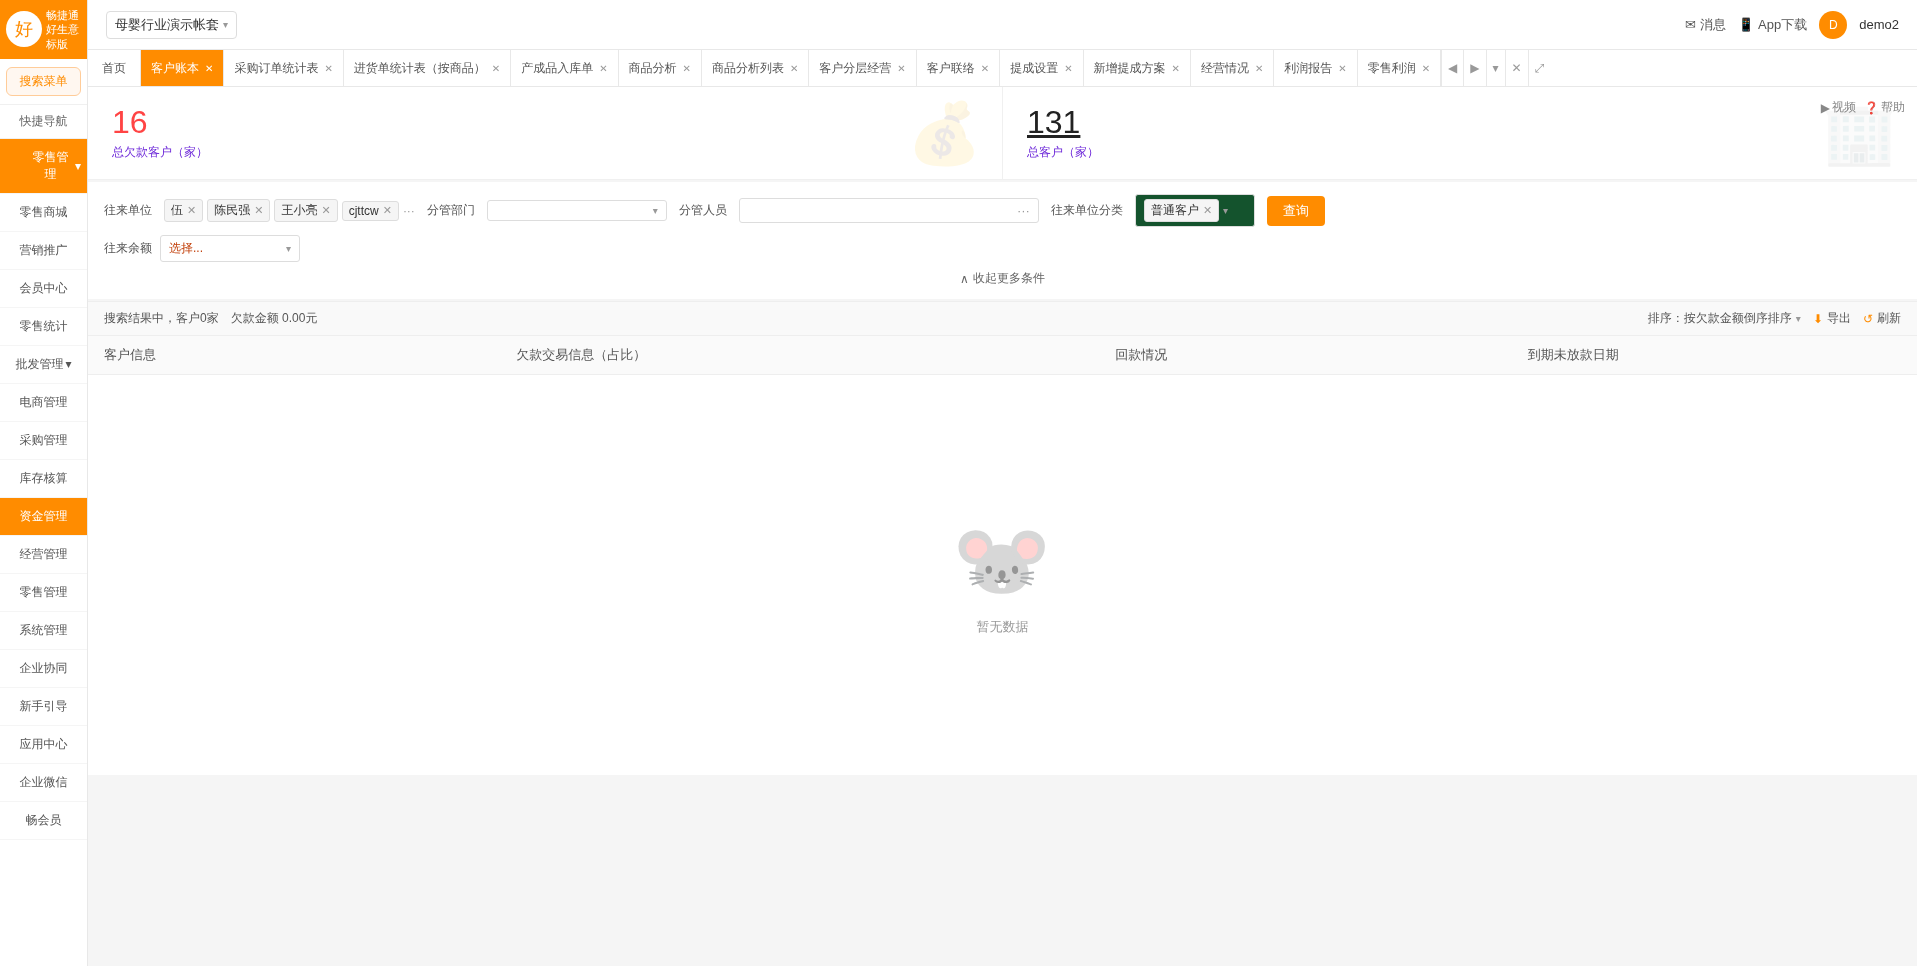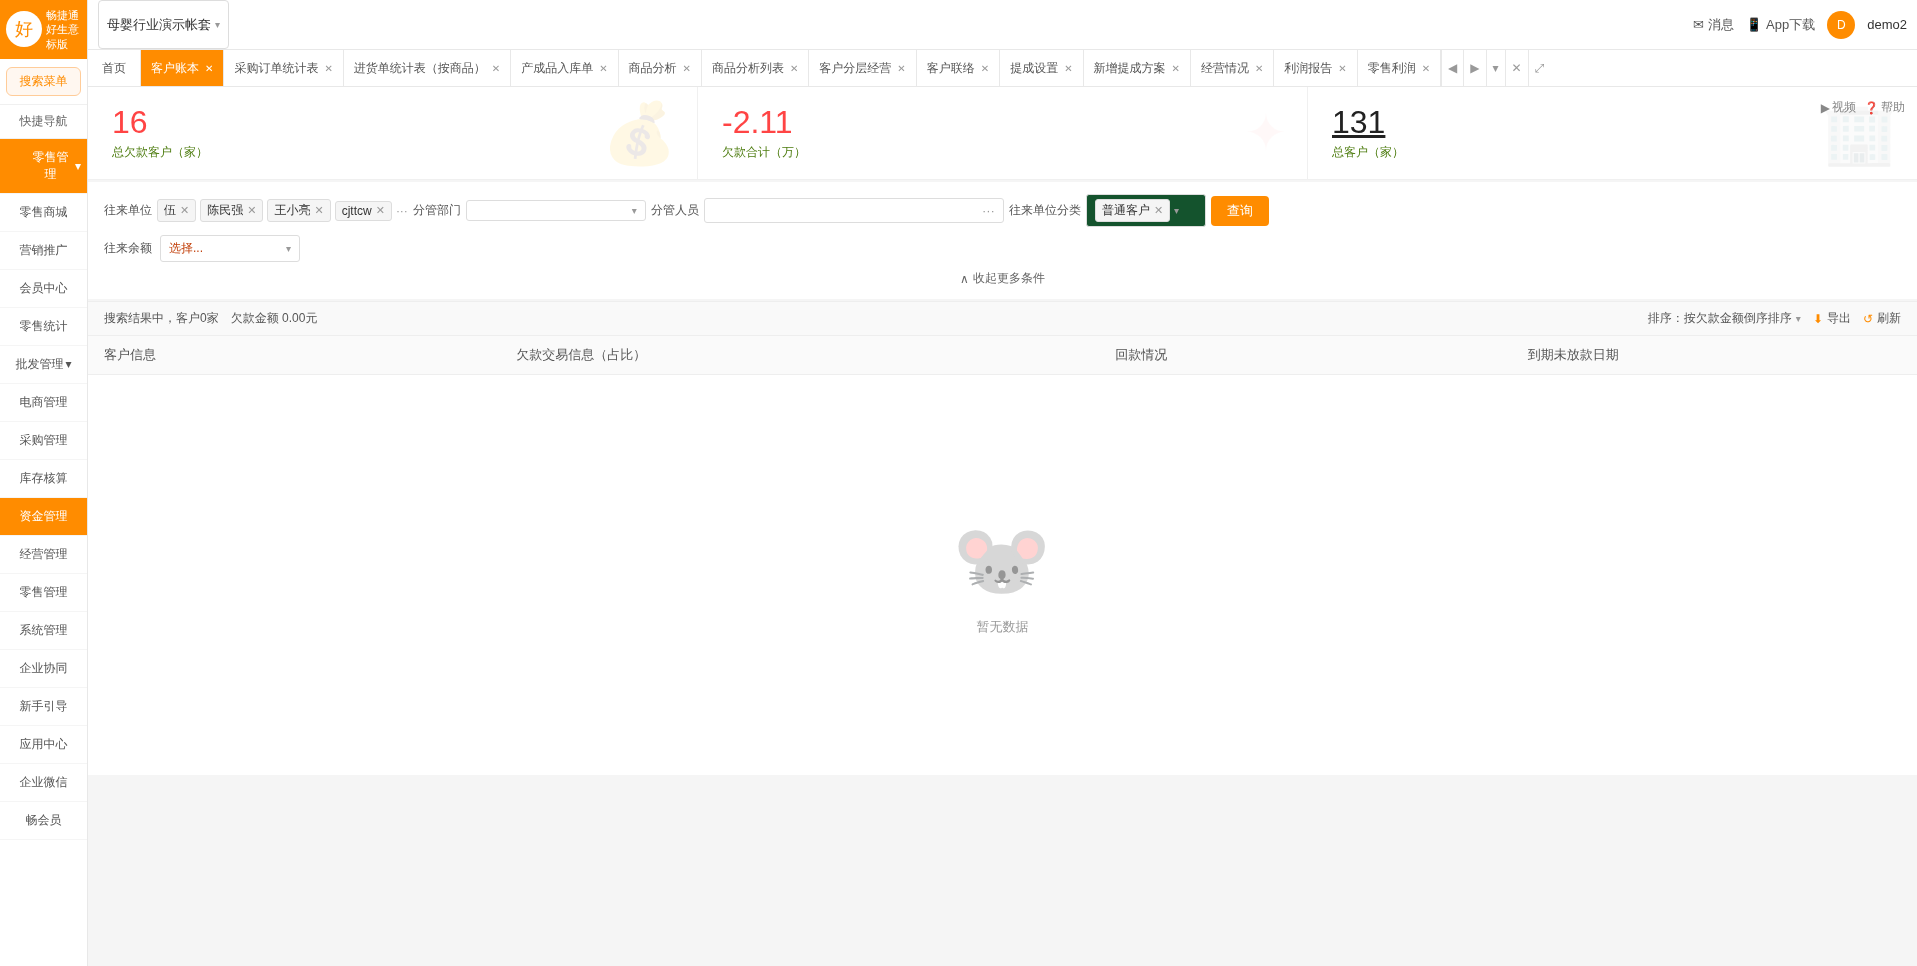--- a/index.html
+++ b/index.html
@@ -15,21 +15,21 @@
     .sidebar-nav-btn { padding: 8px 6px; text-align: center; font-size: 12px; color: #666; cursor: pointer; border-bottom: 1px solid #f0f0f0; }
     .sidebar-menu { flex: 1; overflow-y: auto; }
     .sidebar-item { padding: 10px 6px; text-align: center; font-size: 12px; color: #555; cursor: pointer; border-bottom: 1px solid #f5f5f5; }
     .sidebar-item.active { background: #ff8c00; color: #fff; padding-left: 28px; }
     .sidebar-item.has-arrow { display: flex; align-items: center; justify-content: center; gap: 2px; }
 
     
     .main { flex: 1; display: flex; flex-direction: column; overflow: hidden; }
 
     
-    .topbar { background: #fff; border-bottom: 1px solid #e8e8e8; display: flex; padding: 0 10px; min-height: 50px; gap: 10px; }
+    .topbar { background: #fff; border-bottom: 1px solid #e8e8e8; display: flex; align-items: center; padding: 0 18px; min-height: 50px; gap: 10px; }
     .topbar-company { display: flex; align-items: center; gap: 4px; font-size: 13px; color: #333; cursor: pointer; padding: 4px 8px; border: 1px solid #ddd; border-radius: 4px; }
     .topbar-company-arrow { color: #999; font-size: 10px; }
     .topbar-right { margin-left: auto; display: flex; align-items: center; gap: 12px; }
     .topbar-msg { display: flex; align-items: center; gap: 4px; font-size: 13px; color: #555; cursor: pointer; }
     .topbar-app { display: flex; align-items: center; gap: 4px; font-size: 13px; color: #555; cursor: pointer; }
     .topbar-avatar { width: 28px; height: 28px; border-radius: 50%; background: #ff8c00; display: flex; align-items: center; justify-content: center; color: #fff; font-size: 12px; }
     .topbar-username { font-size: 13px; color: #333; cursor: pointer; }
 
     
     .tabs-bar { background: #fff; border-bottom: 1px solid #e8e8e8; display: flex; align-items: center; overflow: hidden; min-height: 36px; }
@@ -43,27 +43,27 @@
     
     .content { flex: 1; overflow-y: auto; background: #f5f5f5; }
 
     
     .stats-bar { background: #fff; display: flex; align-items: stretch; margin-bottom: 2px; border-bottom: 1px solid #f0f0f0; }
     .stat-item { flex: 1; padding: 18px 24px; display: flex; flex-direction: column; align-items: flex-start; border-right: 1px solid #f0f0f0; position: relative; }
     .stat-item:last-child { border-right: none; }
     .stat-bg-icon { position: absolute; right: 20px; top: 50%; transform: translateY(-50%); opacity: 0.12; font-size: 60px; }
     .stat-value { font-size: 32px; font-weight: normal; color: #ff4444; line-height: 1.1; }
     .stat-value.black { color: #222; text-decoration: underline; }
-    .stat-label { font-size: 12px; color: #4d7c0f; margin-top: 4px; }
+    .stat-label { font-size: 12px; color: #6d28d9; margin-top: 4px; }
     .stat-actions { position: absolute; top: 12px; right: 12px; display: flex; gap: 8px; }
     .stat-action-btn { font-size: 12px; color: #888; cursor: pointer; display: flex; align-items: center; gap: 2px; }
 
     
     .filter-area { background: #fff; padding: 12px 16px; margin-bottom: 2px; }
-    .filter-row { display: flex; align-items: center; gap: 5px; margin-bottom: 8px; flex-wrap: wrap; }
+    .filter-row { display: flex; align-items: center; gap: 12px; margin-bottom: 8px; flex-wrap: wrap; }
     .filter-label { font-size: 12px; color: #555; white-space: nowrap; }
     .filter-tag-group { display: flex; align-items: center; gap: 4px; flex-wrap: wrap; }
     .filter-tag { display: flex; align-items: center; gap: 2px; background: #f5f5f5; border: 1px solid #ddd; border-radius: 3px; padding: 2px 6px; font-size: 12px; color: #333; }
     .filter-tag-close { color: #999; cursor: pointer; margin-left: 2px; font-size: 11px; }
     .filter-tag-more { color: #999; cursor: pointer; font-size: 12px; }
     .filter-select { display: flex; align-items: center; gap: 4px; border: 1px solid #ddd; border-radius: 3px; padding: 4px 8px; min-width: 140px; cursor: pointer; background: #fff; }
     .filter-select-placeholder { font-size: 12px; color: #c2410c; flex: 1; }
     .filter-select-arrow { font-size: 10px; color: #999; }
     .filter-input-wrap { display: flex; align-items: center; border: 1px solid #ddd; border-radius: 3px; padding: 4px 8px; flex: 1; max-width: 300px; }
     .filter-input-wrap input { border: none; outline: none; font-size: 12px; flex: 1; width: 100%; }
@@ -220,25 +220,20 @@
 
   <div class="content">
 
     <div class="stats-bar">
       <div class="stat-item">
         <div class="stat-bg-icon">💰</div>
         <div class="stat-value">16</div>
         <div class="stat-label">总欠款客户（家）</div>
       </div>
       <div class="stat-item">
-        <div class="stat-bg-icon" style="color:#ffcccc;font-size:50px;">✦</div>
-        <div class="stat-value">-2.11</div>
-        <div class="stat-label">欠款合计（万）</div>
-      </div>
-      <div class="stat-item">
         <div class="stat-bg-icon" style="color:#aad4f5;">🏢</div>
         <div class="stat-value black">131</div>
         <div class="stat-label">总客户（家）</div>
         <div class="stat-actions">
           <div class="stat-action-btn">
             <span>▶</span>
             <span>视频</span>
           </div>
           <div class="stat-action-btn">
             <span>❓</span>

